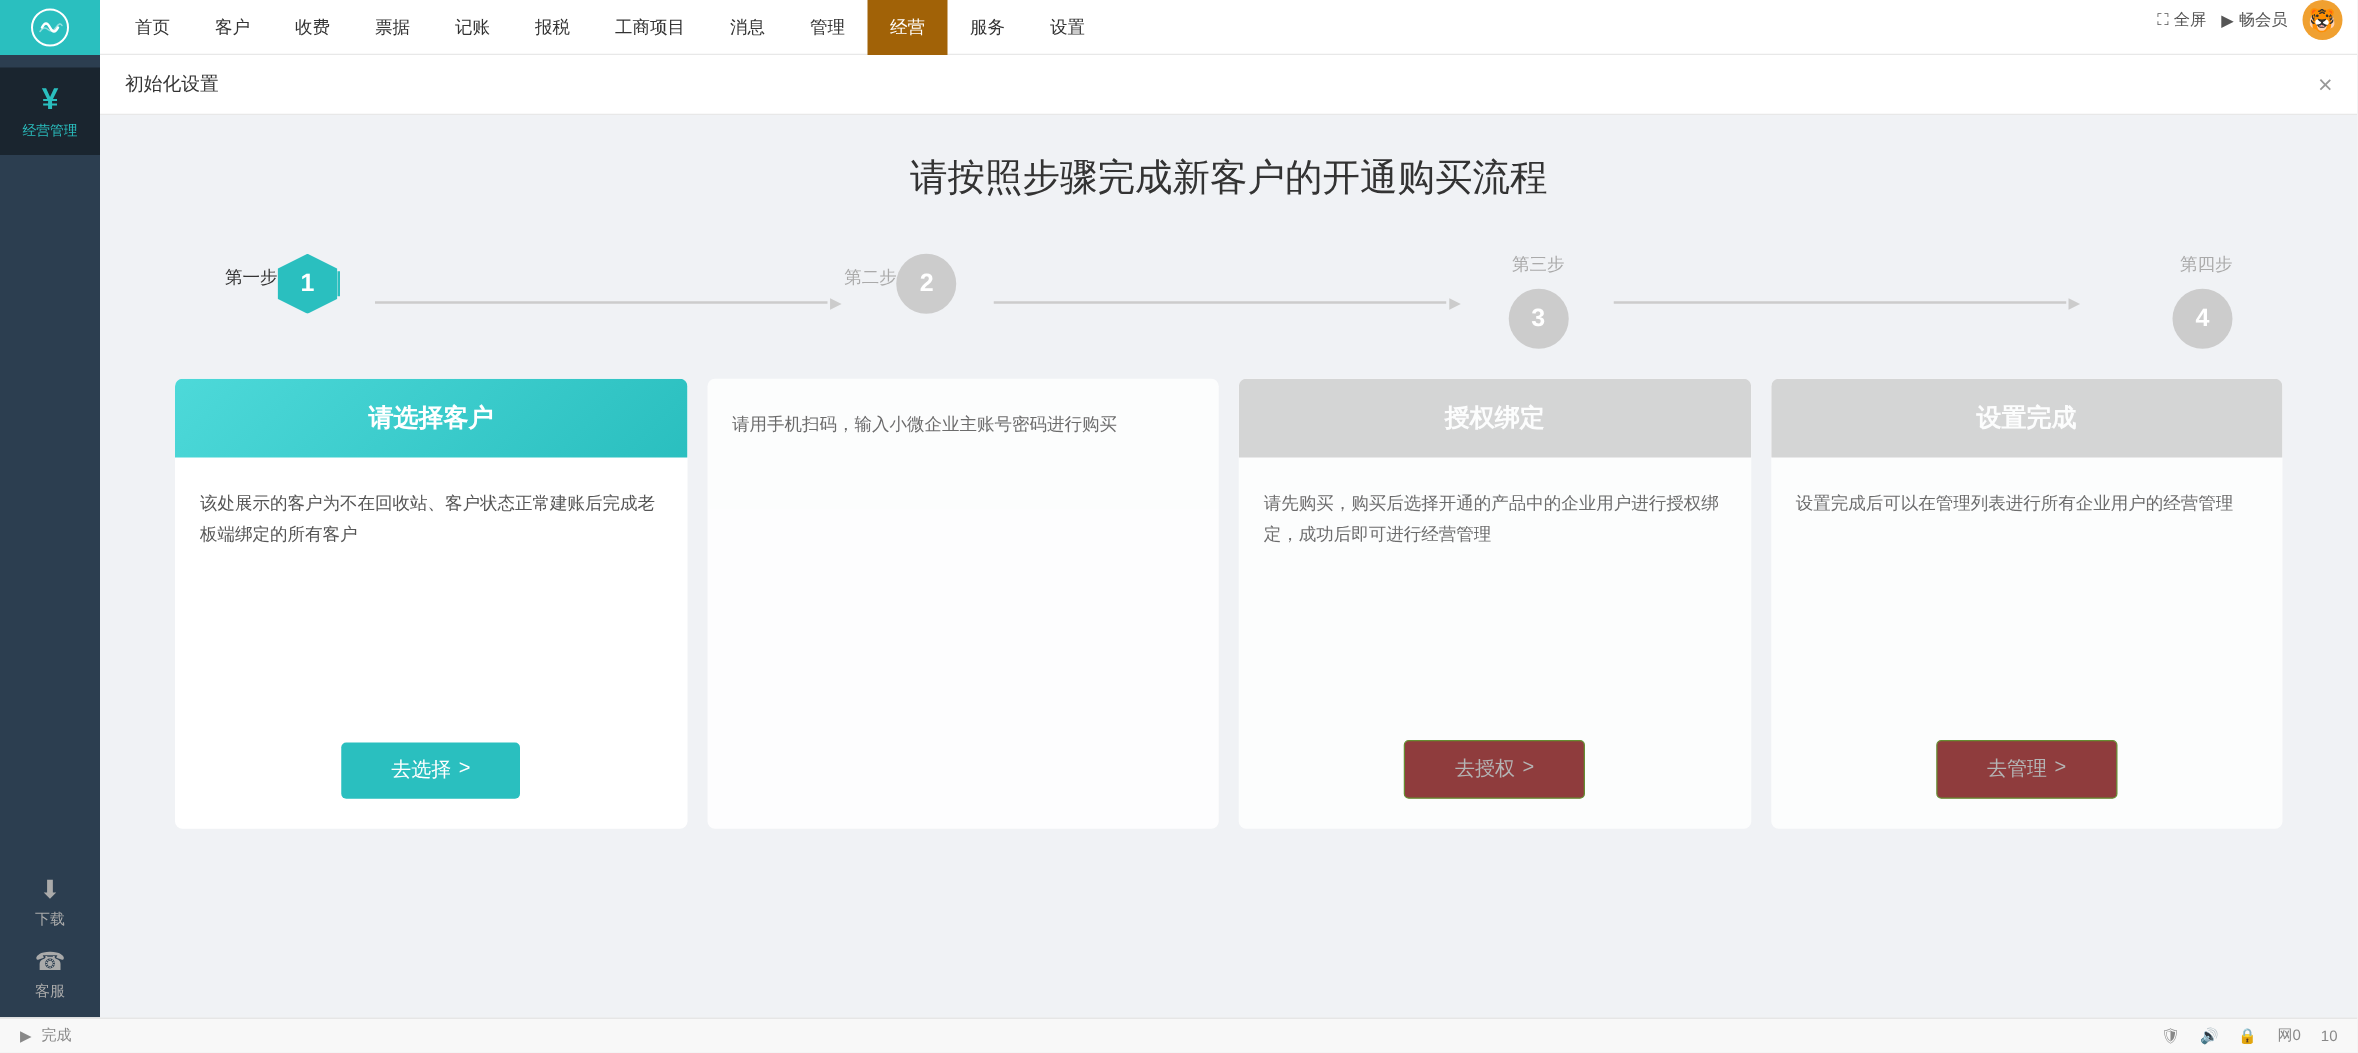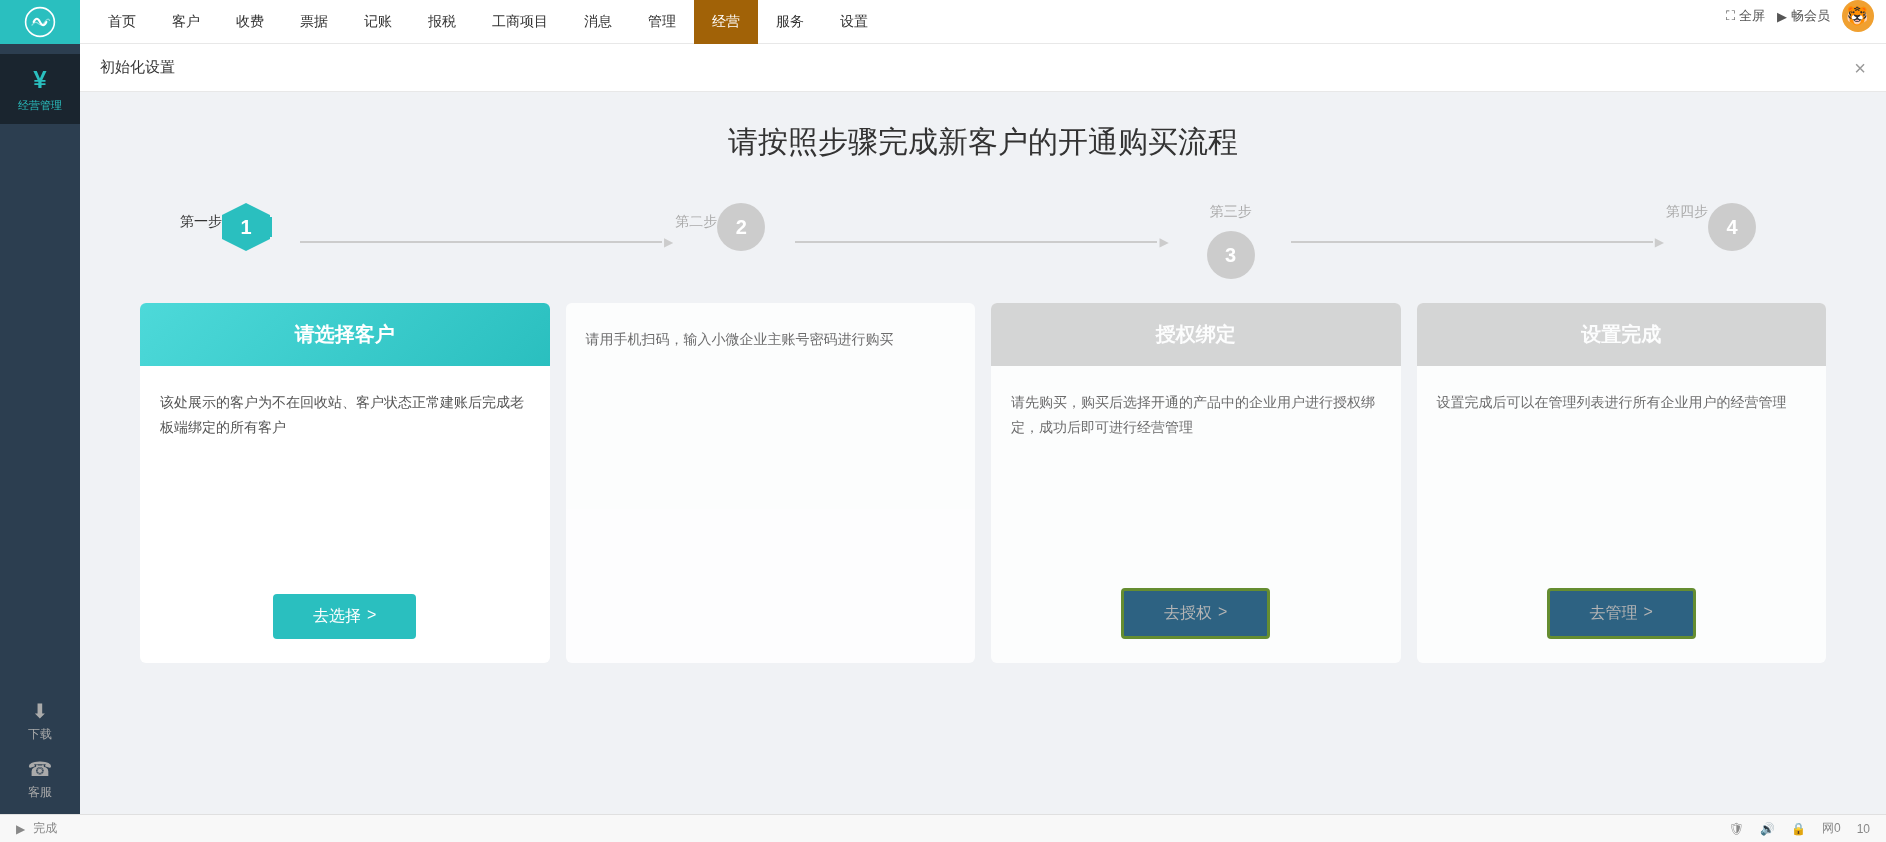--- a/index.html
+++ b/index.html
@@ -208,23 +208,23 @@
       cursor: pointer;
       display: flex;
       align-items: flex-start;
       gap: 6px;
     }
     .action-btn.primary {
       background: #2abfbf;
       color: #fff;
     }
     .action-btn.secondary {
-      background: #0c4a6e;
+      background: #7f1d1d;
       color: #aaa;
-      border: 3px solid #4d7c0f;
+      border: 1px solid #4d7c0f;
     }
 
     
     .status-bar {
       height: 28px;
       background: #f8f8f8;
       border-top: 1px solid #e0e0e0;
       display: flex;
       align-items: center;
       padding: 0 16px;
@@ -340,21 +340,21 @@
             <span>3</span>
           </div>
           <div style="width:2px; height:20px; background:transparent;"></div>
         </div>
 
         <div style="flex:1; display:flex; align-items:center; padding-top:32px;">
           <div style="flex:1; height:2px; background:#ccc;"></div>
           <span style="color:#ccc; font-size:12px; margin:0 2px;">▶</span>
         </div>
 
-        <div style="display:flex; flex-direction:row; align-items:flex-start; min-width:120px;">
+        <div style="display:flex; flex-direction:column; align-items:flex-end; min-width:120px;">
           <span style="font-size:14px; color:#aaa; margin-bottom:10px;">第四步</span>
           <div style="width:48px; height:48px; background:#ccc; border-radius:50%; display:flex; align-items:center; justify-content:center; font-size:20px; font-weight:bold; color:#fff;">
             <span>4</span>
           </div>
           <div style="width:2px; height:20px; background:transparent;"></div>
         </div>
 
       </div>
 
       <div class="cards-row">

